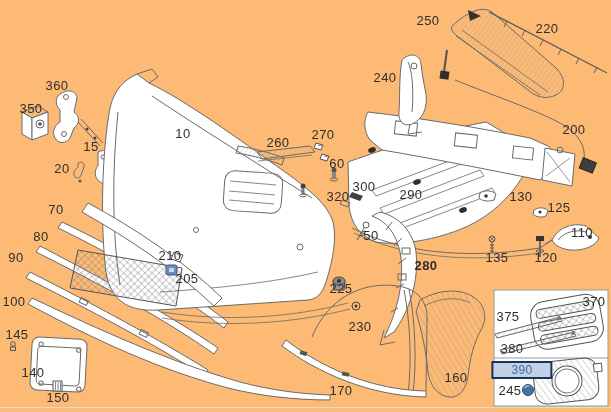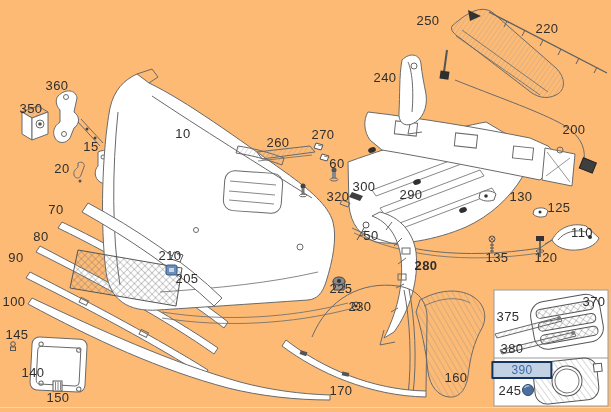--- a/index.html
+++ b/index.html
@@ -311,21 +311,21 @@
       <div class="callout" style="left: 56px; top: 209px;">70</div>
       <div class="callout" style="left: 41px; top: 236px;">80</div>
       <div class="callout" style="left: 16px; top: 257px;">90</div>
       <div class="callout" style="left: 14px; top: 286px; margin-top: 15px;">100</div>
       <div class="callout" style="left: 17px; top: 334px;">145</div>
       <div class="callout" style="left: 33px; top: 372px;">140</div>
       <div class="callout" style="left: 58px; top: 397px;">150</div>
       <div class="callout" style="left: 170px; top: 255px;">210</div>
       <div class="callout" style="left: 187px; top: 278px;">205</div>
       <div class="callout" style="left: 341px; top: 288px;">225</div>
-      <div class="callout" style="left: 360px; top: 306px;">230</div>
+      <div class="callout" style="left: 360px; top: 326px;">230</div>
       <div class="callout" style="left: 341px; top: 390px;">170</div>
       <div class="callout" style="left: 456px; top: 377px;">160</div>
       <div class="callout" style="left: 594px; top: 301px;">370</div>
       <div class="callout" style="left: 508px; top: 316px;">375</div>
       <div class="callout" style="left: 512px; top: 348px;">380</div>
       <div class="callout highlighted" style="left: 522px; top: 370px;">390</div>
       <div class="callout" style="left: 510px; top: 390px;">245</div>
     </div>
   <div class="bottom-edge"></div>
 </div>

